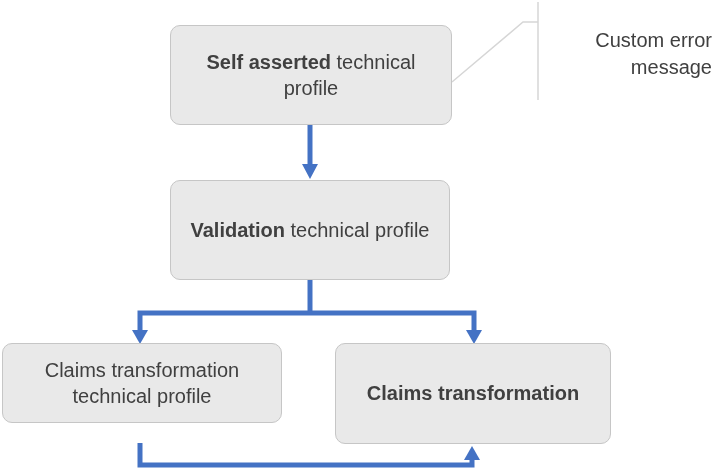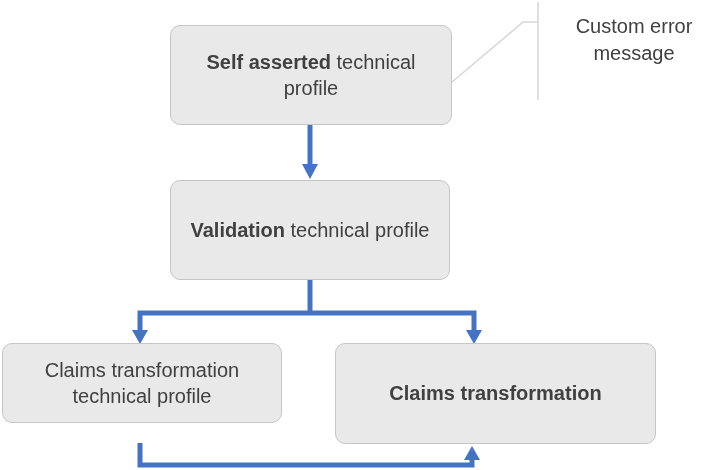--- a/index.html
+++ b/index.html
@@ -53,26 +53,26 @@
     text-align: center;
     color: var(--text, #404040);
     font-size: 20px;
     line-height: 1.32;
     padding: 4px 14px;
   }
   .box b { font-weight: bold; }
   #box-self-asserted { left: 170px; top: 25px;  width: 282px; height: 100px; }
   #box-validation    { left: 170px; top: 180px; width: 280px; height: 100px; }
   #box-claims-tp     { left: 2px;   top: 343px; width: 280px; height: 80px; }
-  #box-claims        { left: 335px; top: 343px; width: 321px; height: 101px; }
+  #box-claims        { left: 335px; top: 343px; width: 276px; height: 101px; }
   .callout-label {
     position: absolute;
-    left: 556px; top: 13px;
+    left: 556px; top: 27px;
     width: 156px;
-    text-align: center;
+    text-align: right;
     color: var(--text, #404040);
     font-size: 20px;
     line-height: 1.35;
   }
 </style>
 </head>
 <body>
 
 <div class="canvas">
 

